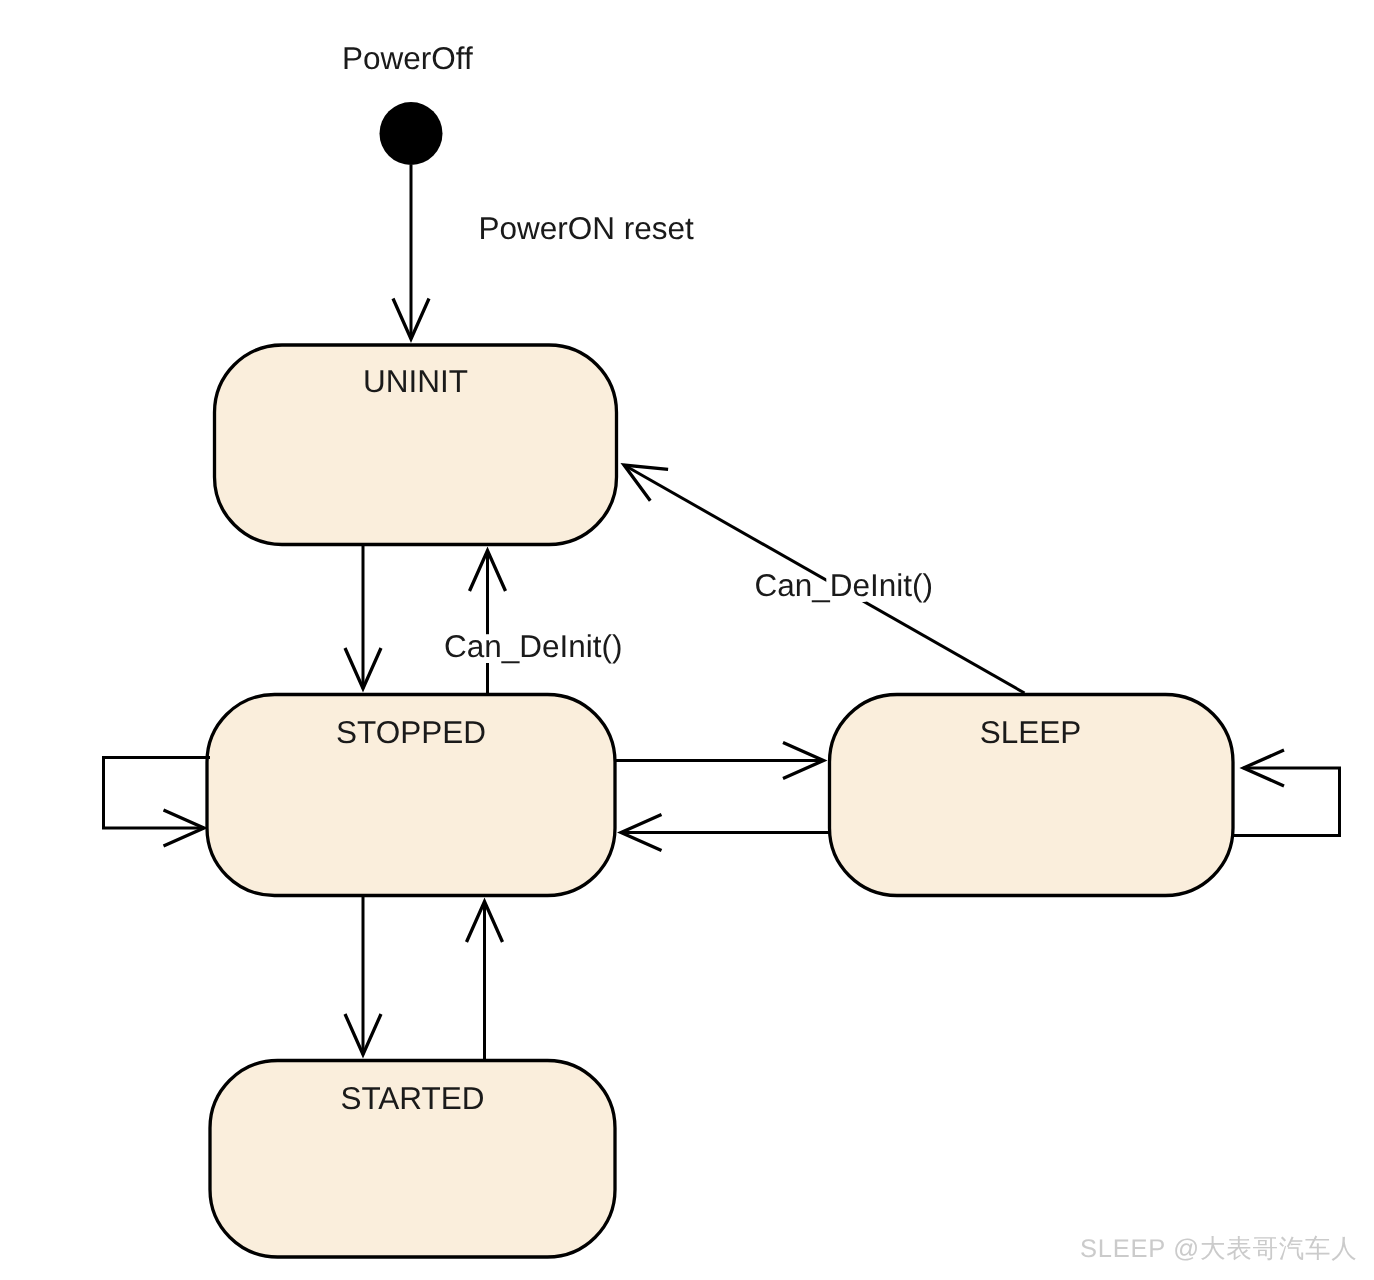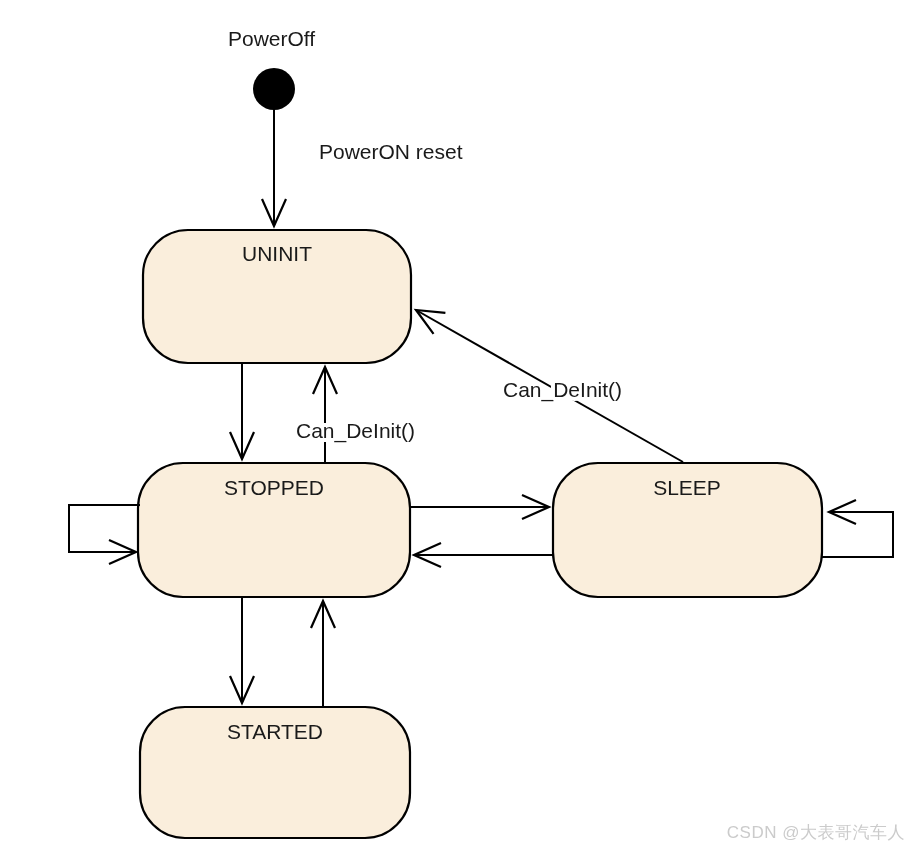--- a/index.html
+++ b/index.html
@@ -92,13 +92,13 @@
   <path class="edge" d="M822,557 L893,557 L893,512 L829,512"></path>
   <path class="edge" d="M242,597 L242,703"></path>
   <path class="edge" d="M323,707 L323,601"></path>
 
   <text class="halo" x="228" y="46">PowerOff</text>
   <text class="halo" x="319" y="159">PowerON reset</text>
   <text class="halo" x="296" y="438">Can_DeInit()</text>
   <text class="halo" x="503" y="397">Can_DeInit()</text>
 </svg>
 
-<div class="watermark">CSDN @大表哥汽车人</div>
+<div class="watermark">SLEEP @大表哥汽车人</div>
 
 </body></html>

